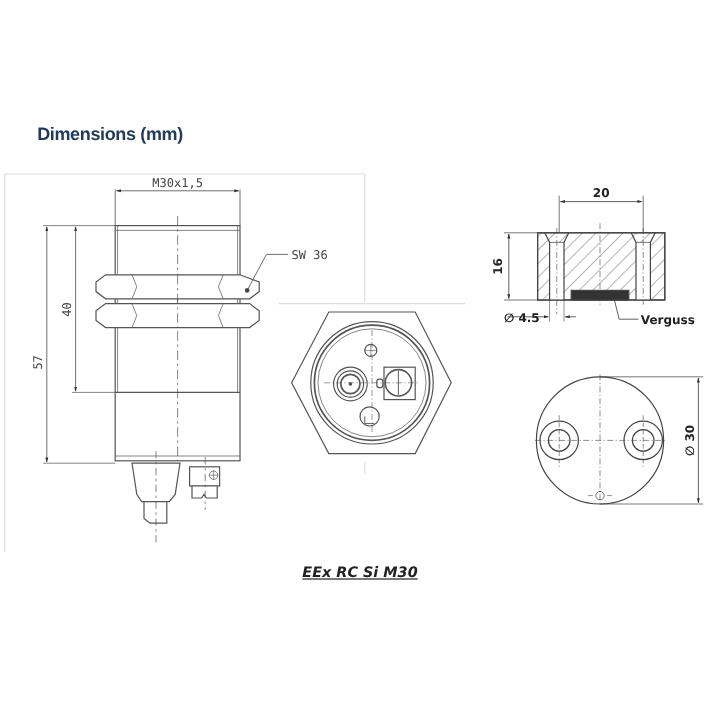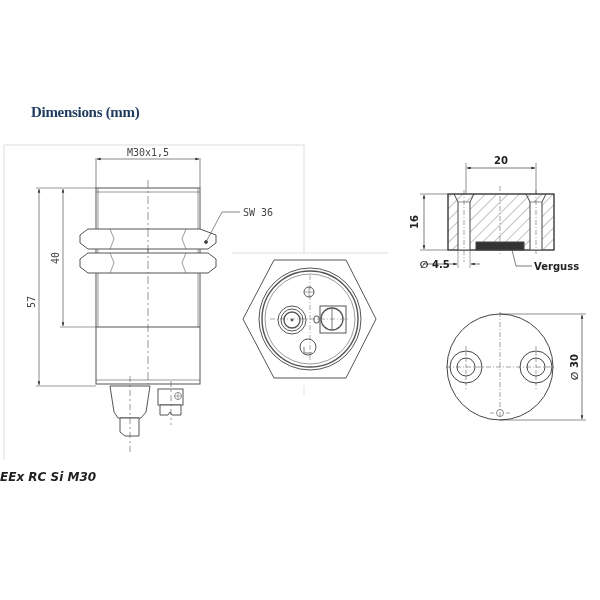--- a/index.html
+++ b/index.html
@@ -1,22 +1,22 @@
 <!DOCTYPE html>
 <html><head>
 <meta charset="utf-8">
 <style>
   html, body { margin: 0; padding: 0; background: #ffffff; }
   body { width: 600px; height: 600px; position: relative; overflow: hidden;
          font-family: "DejaVu Sans", sans-serif; }
   .title { position: absolute; left: 31px; top: 104px; font-size: 15px; font-weight: bold;
-           color: #1f3a5f; font-family: Liberation Serif, serif; letter-spacing: -0.3px; }
-  .caption { position: absolute; left: 0; width: 600px; top: 470px; text-align: left;
+           color: #1f3a5f; font-family: Liberation Sans, sans-serif; letter-spacing: -0.3px; }
+  .caption { position: absolute; left: 0; width: 600px; top: 470px; text-align: center;
              font-size: 12px; font-style: italic; font-weight: bold; color: #222;
-             font-family: "DejaVu Sans", sans-serif; }
+             font-family: "DejaVu Sans", sans-serif; text-decoration: underline; }
   .caption span { position: relative; left: 0px; }
   svg { position: absolute; left: 0; top: 0; }
   .dim { font-family: "DejaVu Sans Mono", monospace; font-size: 10px; fill: #444; }
   .dimb { font-family: "DejaVu Sans", sans-serif; font-size: 10px; font-weight: bold; fill: #222; }
 </style>
 </head>
 <body>
 
 <div class="title">Dimensions (mm)</div>
 

